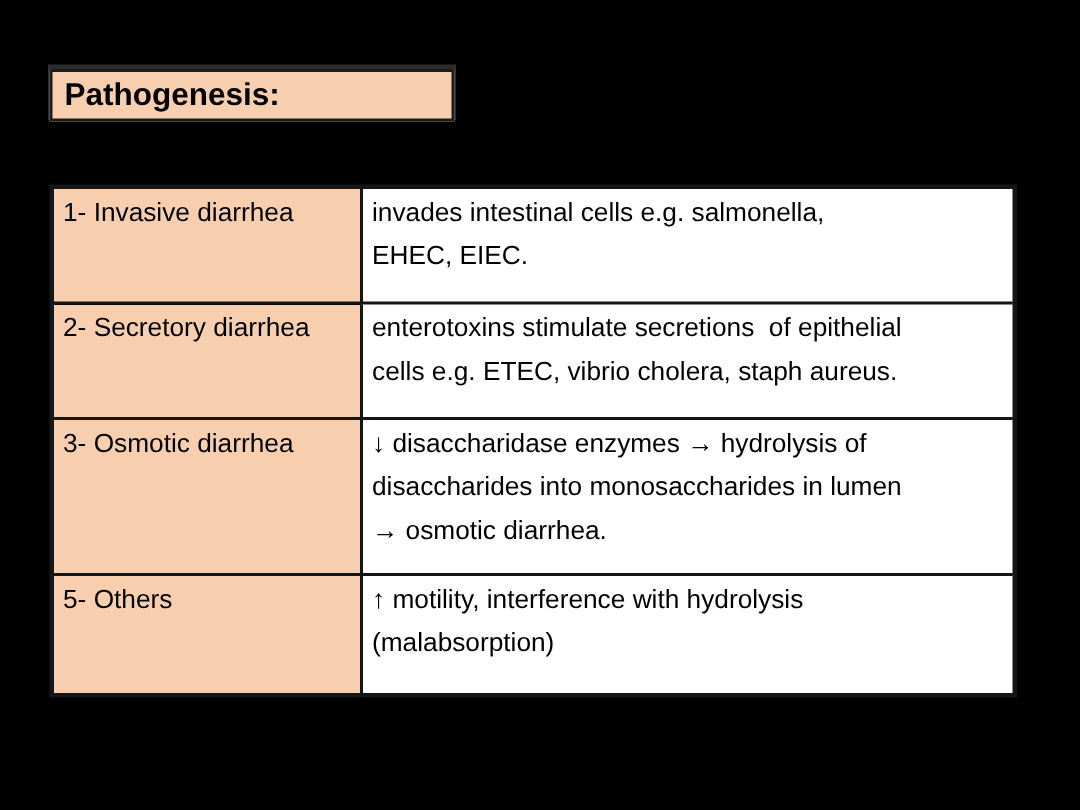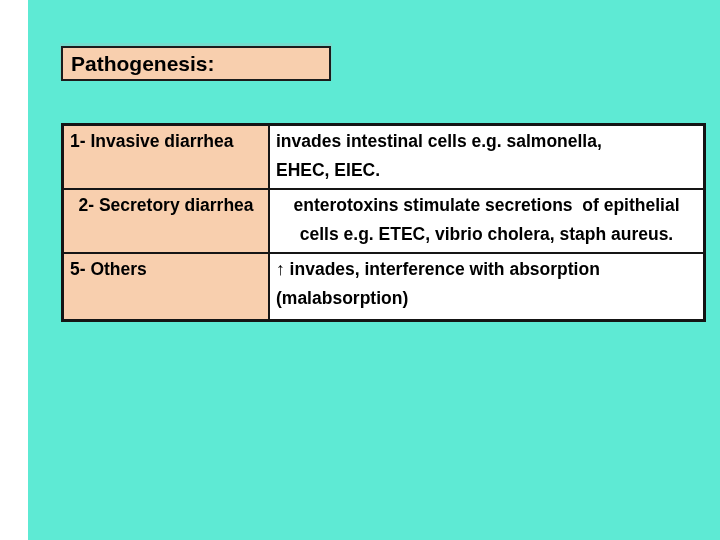--- a/index.html
+++ b/index.html
@@ -11,22 +11,21 @@
     height: 540px;
     position: relative;
     background: #ffffff;
     font-family: "Liberation Sans", sans-serif;
     color: #000000;
     overflow: hidden;
   }
   .slide {
     position: absolute;
     inset: 0;
-    background: #5eead4;
-    margin-left: 28px;
+    background: #000000;
   }
   .title-box {
     position: absolute;
     left: 33px;
     top: 46px;
     width: 258px;
     height: 31px;
     background: #f8cfae;
     border: 2px solid #1c1c1c;
     display: flex;
@@ -45,36 +44,36 @@
     left: 33px;
     top: 123px;
     width: 645px;
     border-collapse: collapse;
     table-layout: fixed;
     border: 3px solid #151515;
   }
   table.pathogenesis td {
     border: 2px solid #151515;
     vertical-align: top;
-    padding: 1px 6px 1px 6px;
-    font-weight: bold;
+    padding: 1px 6px 14px 6px;
+    font-weight: normal;
     font-size: 17.5px;
     line-height: 29px;
   }
   td.label-cell {
     background: #f8cfae;
     width: 192px;
     white-space: nowrap;
     overflow: hidden;
   }
   td.desc-cell {
     background: #ffffff;
     white-space: pre-wrap;
   }
-  tr.r2 td { height: 60px; text-align: center; }
+  tr.r2 td { height: 60px; }
   tr.r3 td { height: 87px; }
   tr.r4 td { height: 63px; }
   tr.r1 td { height: 60px; }
 </style>
 </head>
 <body>
 
 <div class="slide">
 
   <div class="title-box">
@@ -86,21 +85,27 @@
       <tr class="r1">
         <td class="label-cell">1- Invasive diarrhea</td>
         <td class="desc-cell">invades intestinal cells e.g. salmonella,
 EHEC, EIEC.</td>
       </tr>
       <tr class="r2">
         <td class="label-cell">2- Secretory diarrhea</td>
         <td class="desc-cell">enterotoxins stimulate secretions  of epithelial
 cells e.g. ETEC, vibrio cholera, staph aureus.</td>
       </tr>
+      <tr class="r3">
+        <td class="label-cell">3- Osmotic diarrhea</td>
+        <td class="desc-cell">↓ disaccharidase enzymes → hydrolysis of
+disaccharides into monosaccharides in lumen
+→ osmotic diarrhea.</td>
+      </tr>
       <tr class="r4">
         <td class="label-cell">5- Others</td>
-        <td class="desc-cell">↑ invades, interference with absorption
+        <td class="desc-cell">↑ motility, interference with hydrolysis
 (malabsorption)</td>
       </tr>
     </tbody>
   </table>
 
 </div>
 
 </body></html>

